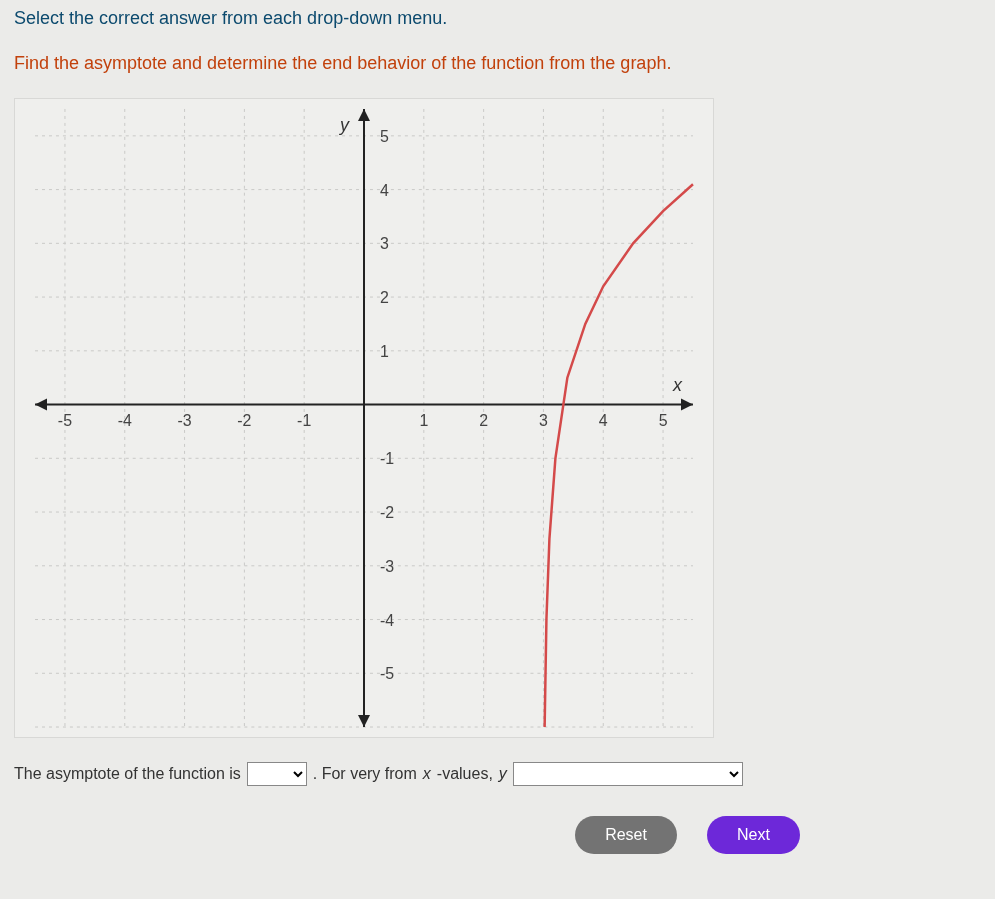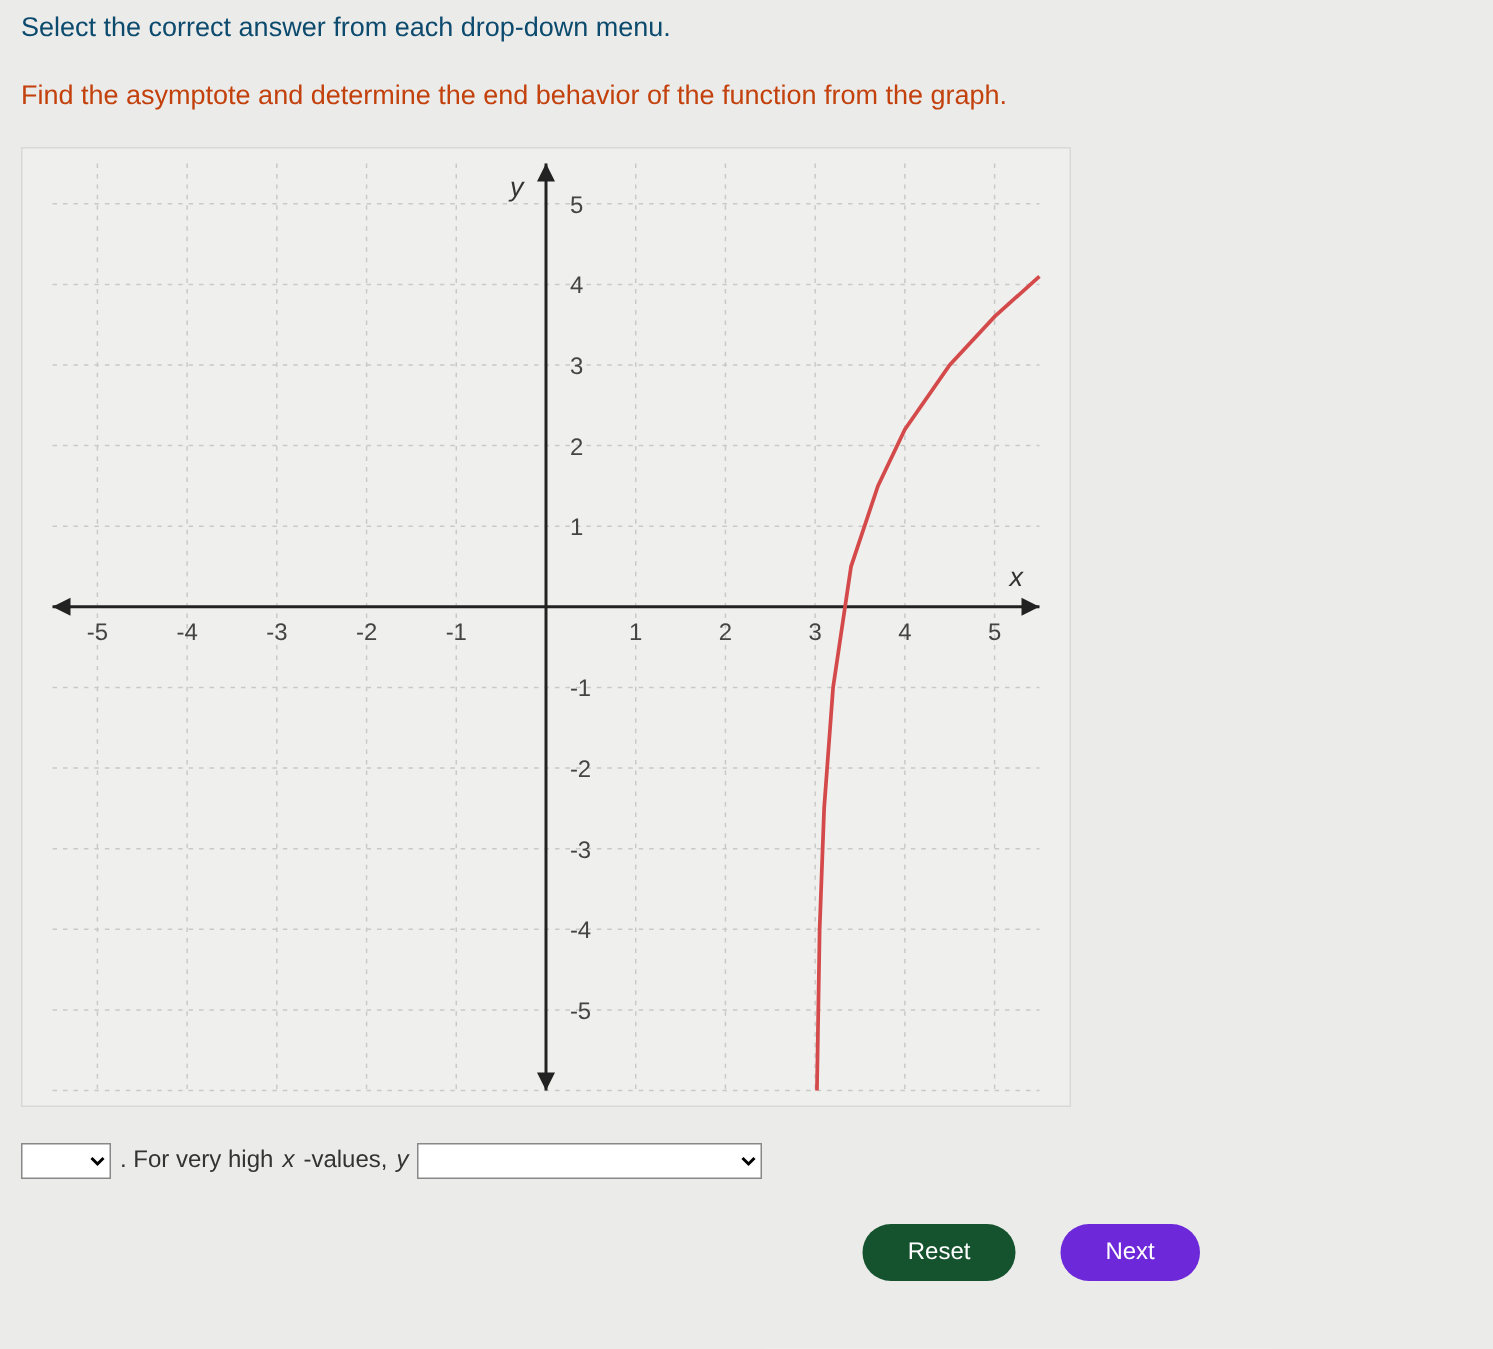--- a/index.html
+++ b/index.html
@@ -37,21 +37,21 @@
   .button-row {
     display: flex; gap: 30px; justify-content: center;
     margin-left: 380px;
   }
   .btn {
     border: none; border-radius: 22px;
     padding: 10px 30px; font-size: 16px;
     color: #fff; cursor: pointer;
     font-family: inherit;
   }
-  .btn-reset { background: #14532d; }
+  .btn-reset { background: #737373; }
   .btn-next { background: #6d28d9; }
 </style>
 </head>
 <body>
 
 <div class="instruction">Select the correct answer from each drop-down menu.</div>
 <div class="question">Find the asymptote and determine the end behavior of the function from the graph.</div>
 
 <div class="graph-box">
   <svg id="graph-svg" viewBox="0 0 700 640">
@@ -104,24 +104,25 @@
       <text x="366" y="150.78260869565216" text-anchor="start" font-size="16" fill="#444" font-family="Arial">3</text>
       <text x="366" y="96.8695652173913" text-anchor="start" font-size="16" fill="#444" font-family="Arial">4</text>
       <text x="366" y="42.95652173913044" text-anchor="start" font-size="16" fill="#444" font-family="Arial">5</text>
       <text x="326" y="32" font-size="18" font-style="italic" fill="#333" font-family="Arial">y</text>
       <text x="660" y="292.5217391304348" font-size="18" font-style="italic" fill="#333" font-family="Arial">x</text>
       <path d="M531.2,630 L533,522.1739130434783 L536,441.30434782608694 L542,360.4347826086956 L554,279.5652173913043 L572,225.65217391304347 L590,187.91304347826087 L620,144.78260869565216 L650,112.43478260869564 L680,85.47826086956523 " stroke="#d44a4a" stroke-width="2.5" fill="none"></path>
     </svg>
 </div>
 
 <div class="answer-row">
+  <span>The asymptote of the function is</span>
   <select class="sel-small">
     <option></option>
   </select>
-  <span>. For very high </span>
+  <span>. For very from </span>
     <span class="italic">x</span>
     <span>-values, </span>
     <span class="italic">y</span>
   <select class="sel-wide">
     <option></option>
   </select>
 </div>
 
 <div class="button-row">
   <button class="btn btn-reset">Reset</button>

